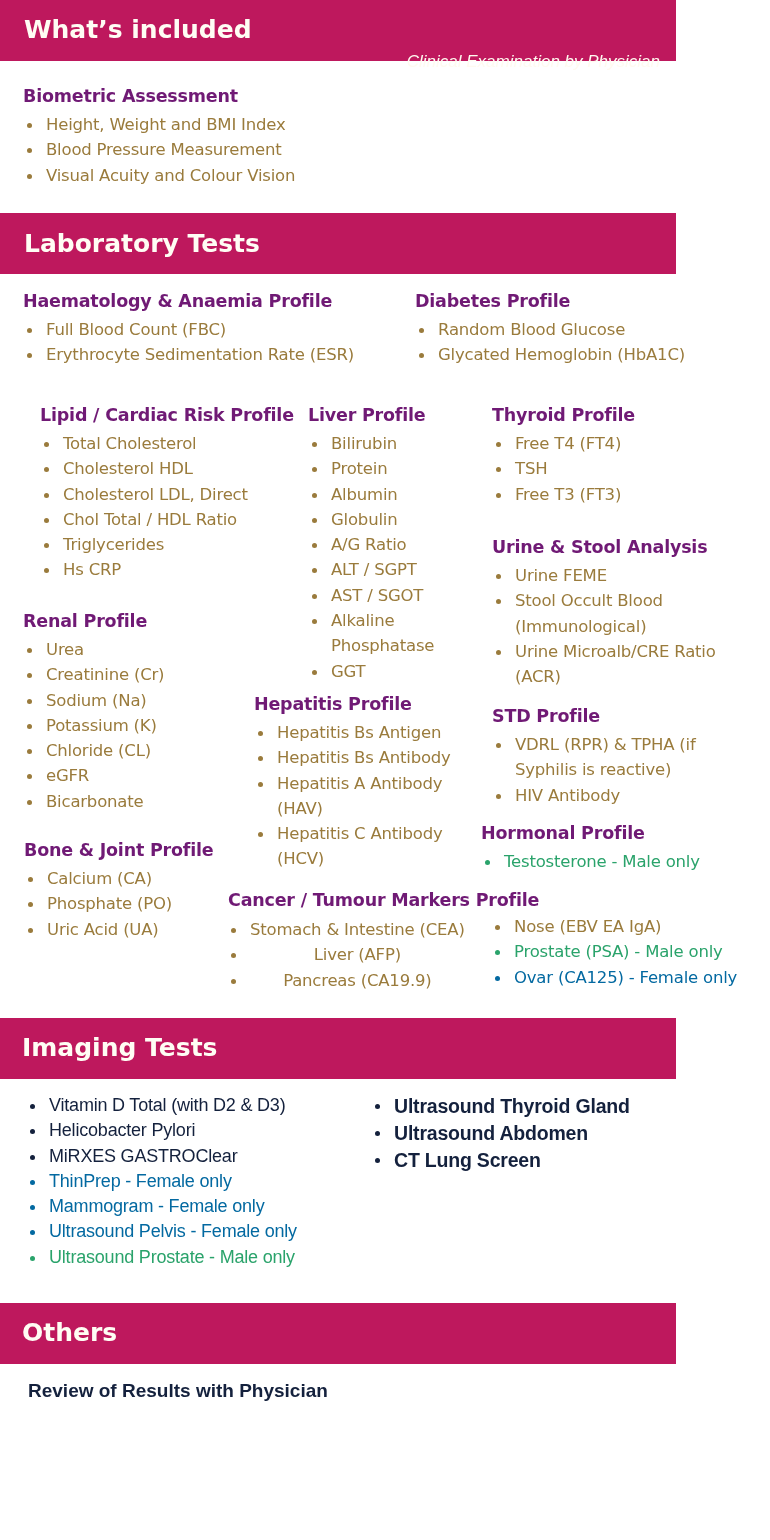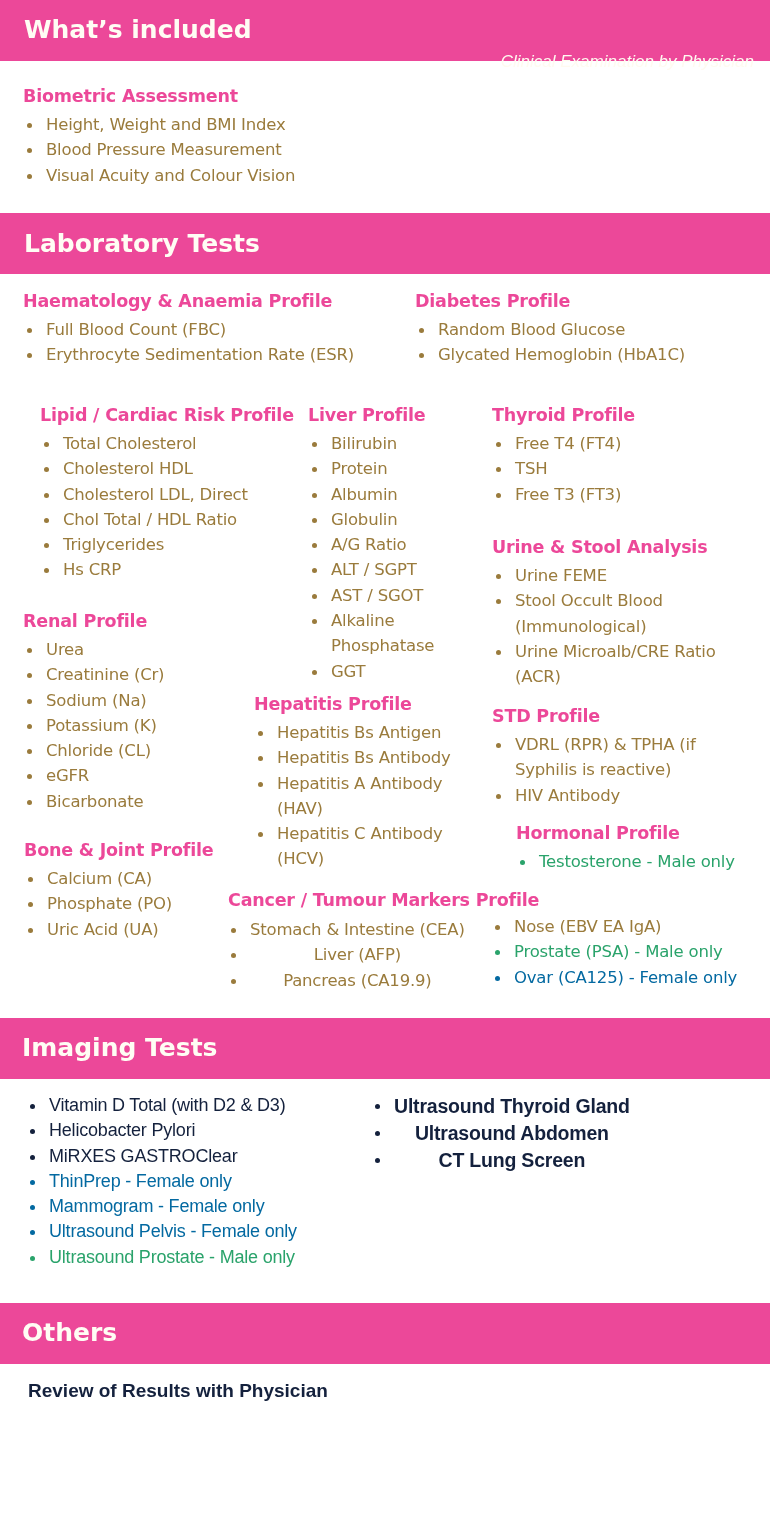--- a/index.html
+++ b/index.html
@@ -1,35 +1,35 @@
 <!DOCTYPE html>
 <html><head>
   <meta charset="utf-8">
   <style>
     * { box-sizing: border-box; margin: 0; padding: 0; }
     html, body { width: 770px; height: 1540px; background: #ffffff; overflow: hidden; }
     body { position: relative; font-family: "DejaVu Sans", sans-serif; }
 
     .band {
-      position: absolute; left: 0; width: 770px; background: #ec4899;
+      position: absolute; left: 0; width: 676px; background: #be185d;
       color: #fffaf0;
     }
     .band .band-title {
       position: absolute; left: 24px; font-family: "DejaVu Sans", sans-serif;
       font-weight: bold; font-size: 25px; color: #fffdf4;
     }
     .band .band-sub {
       position: absolute; right: 16px; font-family: "Liberation Sans", sans-serif;
       font-style: italic; font-size: 17px; color: #fffaf0; margin-top: 32px;
     }
 
     .block { position: absolute; }
     .h {
       font-family: "DejaVu Sans", sans-serif; font-weight: bold; font-size: 17.5px;
-      color: #ec4899; white-space: nowrap; letter-spacing: -0.2px;
+      color: #701a75; white-space: nowrap; letter-spacing: -0.2px;
     }
     ul.items { list-style: none; margin-top: 6px; }
     ul.items li {
       position: relative; padding-left: 23px; font-family: "DejaVu Sans", sans-serif;
       font-size: 16.5px; line-height: 25.3px; color: #9A7B3C; letter-spacing: -0.2px;
     }
     ul.items li::before {
       content: ""; position: absolute; left: 4px; top: 11px; width: 5px; height: 5px;
       border-radius: 50%; background: currentColor;
     }
@@ -153,21 +153,21 @@
 </div>
 
 <div class="block" style="left:492px;top:706px;width:260px;">
   <div class="h">STD Profile</div>
   <ul class="items narrow">
     <li style="width:225px;">VDRL (RPR) &amp; TPHA (if Syphilis is reactive)</li>
     <li>HIV Antibody</li>
   </ul>
 </div>
 
-<div class="block" style="left:516px;top:823px;">
+<div class="block" style="left:481px;top:823px;">
   <div class="h">Hormonal Profile</div>
   <ul class="items nowrap">
     <li class="male">Testosterone - Male only</li>
   </ul>
 </div>
 
 <div class="block" style="left:24px;top:840px;">
   <div class="h">Bone &amp; Joint Profile</div>
   <ul class="items nowrap">
     <li>Calcium (CA)</li>
@@ -202,21 +202,21 @@
   <ul class="items cond nowrap">
     <li class="navy">Vitamin D Total (with D2 &amp; D3)</li>
     <li class="navy">Helicobacter Pylori</li>
     <li class="navy">MiRXES GASTROClear</li>
     <li class="female">ThinPrep - Female only</li>
     <li class="female">Mammogram - Female only</li>
     <li class="female">Ultrasound Pelvis - Female only</li>
     <li class="male">Ultrasound Prostate - Male only</li>
   </ul>
 </div>
-<div class="block" style="left:371px;top:1087px;text-align:center;">
+<div class="block" style="left:371px;top:1087px;">
   <ul class="items cond nowrap">
     <li class="navy bold" style="line-height:27px;font-size:19.5px;">Ultrasound Thyroid Gland</li>
     <li class="navy bold" style="line-height:27px;font-size:19.5px;">Ultrasound Abdomen</li>
     <li class="navy bold" style="line-height:27px;font-size:19.5px;">CT Lung Screen</li>
   </ul>
 </div>
 
 <div class="band" style="top:1303px;height:61px;">
   <span class="band-title" style="top:15px;left:22px;">Others</span>
 </div>

